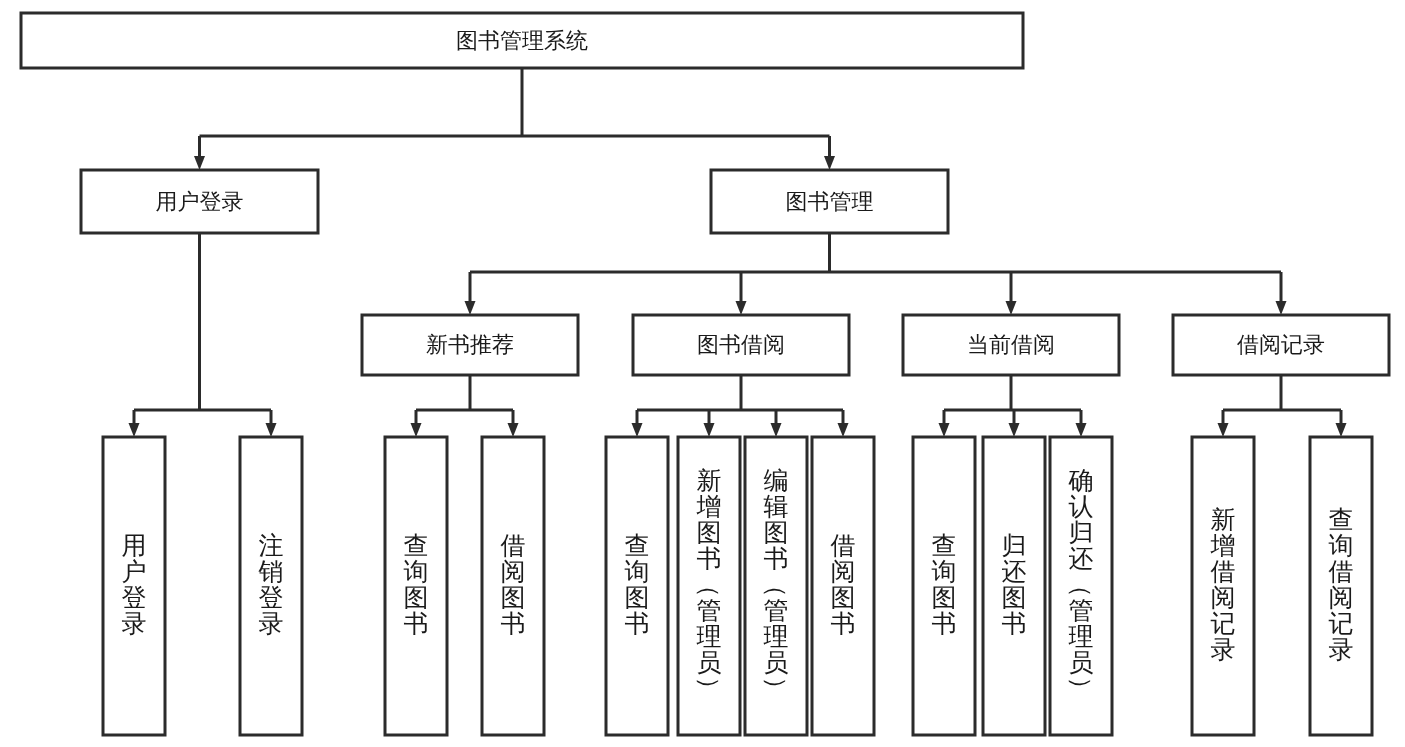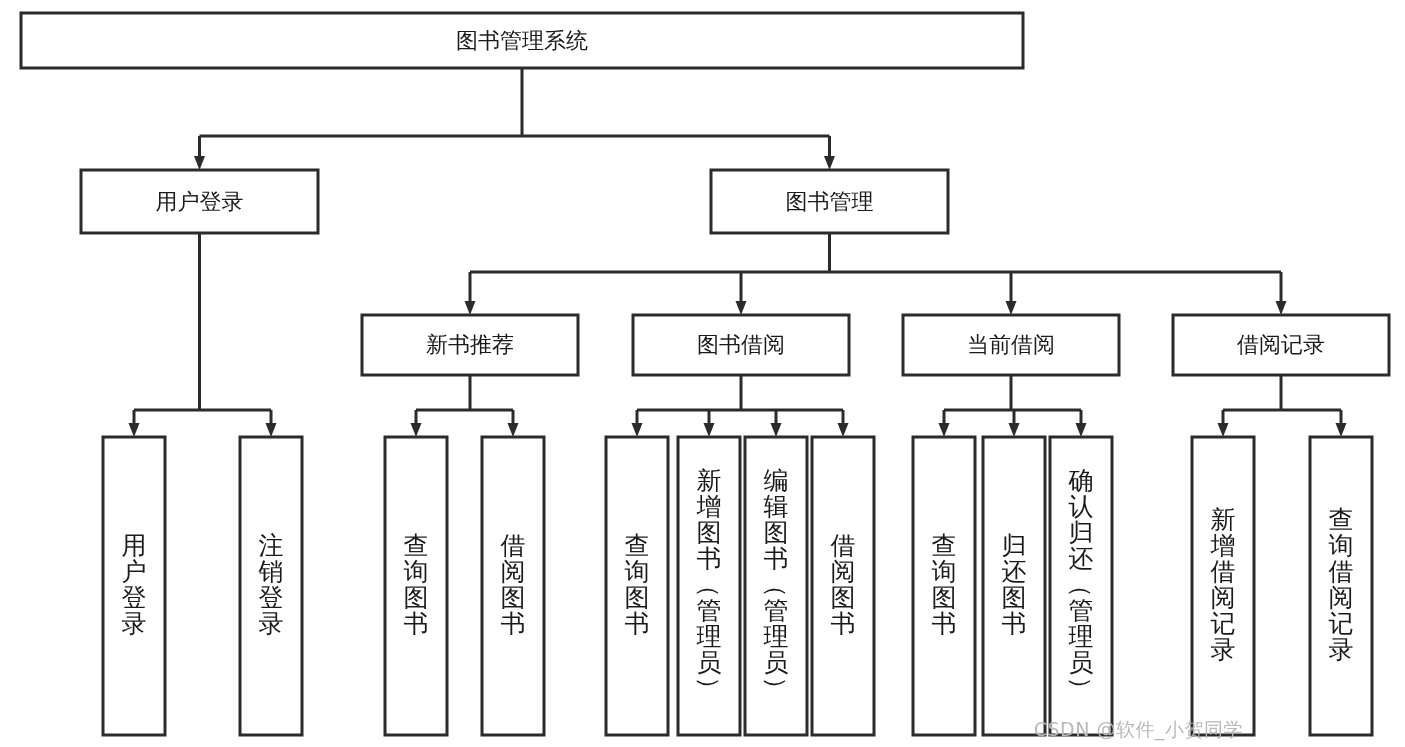--- a/index.html
+++ b/index.html
@@ -219,14 +219,13 @@
           <rect x="1310" y="437" width="62" height="298" class="nodebox"></rect>
           <text x="1341" y="528" class="leaflabel">查</text>
           <text x="1341" y="554" class="leaflabel">询</text>
           <text x="1341" y="580" class="leaflabel">借</text>
           <text x="1341" y="606" class="leaflabel">阅</text>
           <text x="1341" y="632" class="leaflabel">记</text>
           <text x="1341" y="658" class="leaflabel">录</text>
         </g>
       </g>
   </svg>
-  <div class="watermark">CSDN @软件_小贺同学</div>
 </div>
 
 </body></html>

